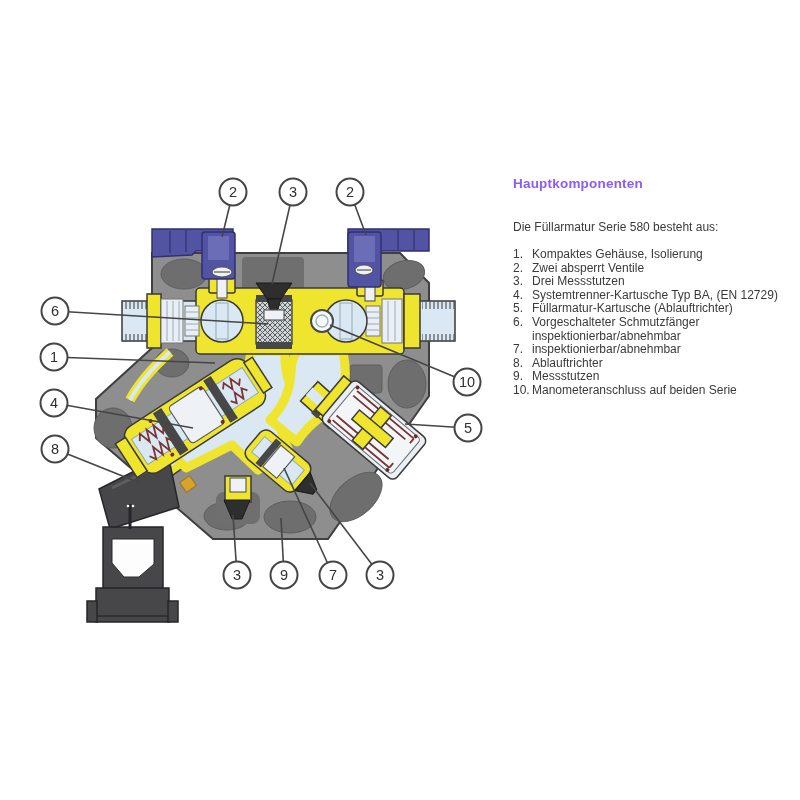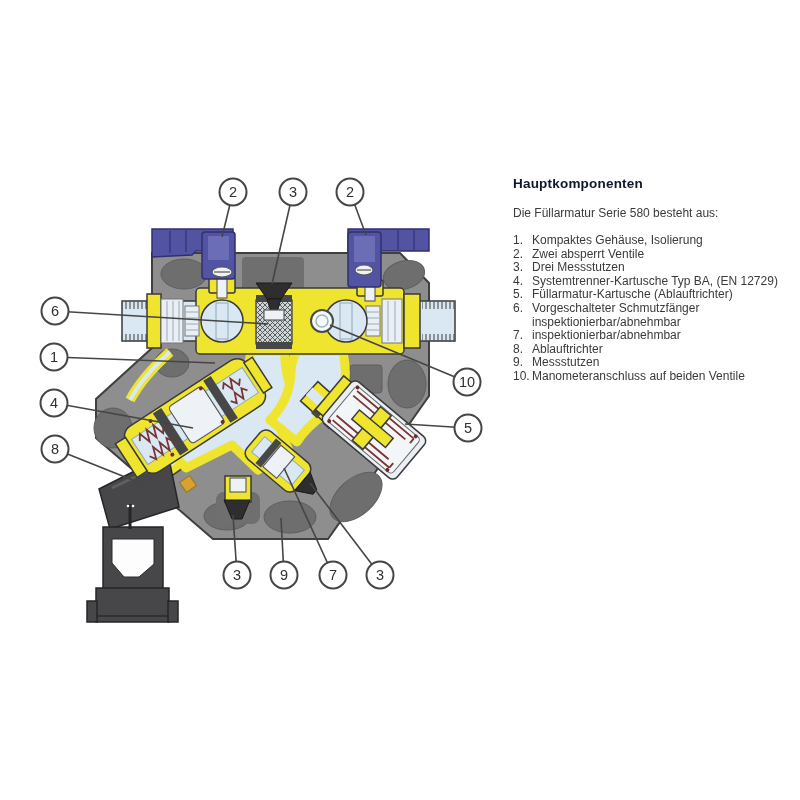--- a/index.html
+++ b/index.html
@@ -28,22 +28,22 @@
   .handle-light{fill:#6b6db6;}
   .mustard{fill:#d7a32e;stroke:#9c7417;stroke-width:1;}
   .spring{stroke:#7b3434;stroke-width:1.8;fill:none;}
   .thinline{stroke:#9aabb8;stroke-width:1;}
   .leader{stroke:#454545;stroke-width:1.6;}
   .co-circle{fill:#ffffff;stroke:#454545;stroke-width:2;}
   .co-label{font:14.5px "Liberation Sans",sans-serif;fill:#2f2f2f;text-anchor:middle;}
 
   
   .legend{position:absolute;left:513px;top:176px;width:285px;color:#3a3a3a;}
-  .legend-title{font-size:13.5px;font-weight:bold;color:#0f172a;letter-spacing:.2px;}
-  .legend-intro{font-size:12px;margin-top:15px;white-space:nowrap;}
+  .legend-title{font-size:13.5px;font-weight:bold;color:#8b5cf6;letter-spacing:.2px;}
+  .legend-intro{font-size:12px;margin-top:29px;white-space:nowrap;}
   .legend-list{margin-top:14px;font-size:12px;line-height:13.6px;}
   .legend-list .li{position:relative;padding-left:19px;}
   .legend-list .li .num{position:absolute;left:0;top:0;}
   .legend-list .li div{white-space:nowrap;}
 </style>
 </head>
 <body>
 
 <div id="page">
 
@@ -333,18 +333,18 @@
         <div class="li">
           <span class="num">8.</span>
           <div>Ablauftrichter</div>
         </div>
         <div class="li">
           <span class="num">9.</span>
           <div>Messstutzen</div>
         </div>
         <div class="li">
           <span class="num">10.</span>
-          <div>Manometeranschluss auf beiden Ventile</div>
+          <div>Manometeranschluss auf beiden Serie</div>
         </div>
       </div>
   </div>
 
 </div>
 
 </body></html>

